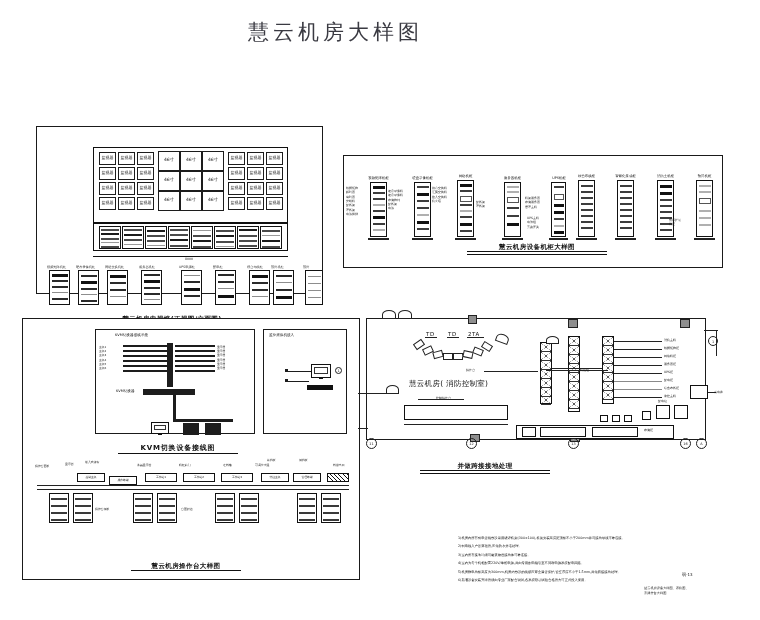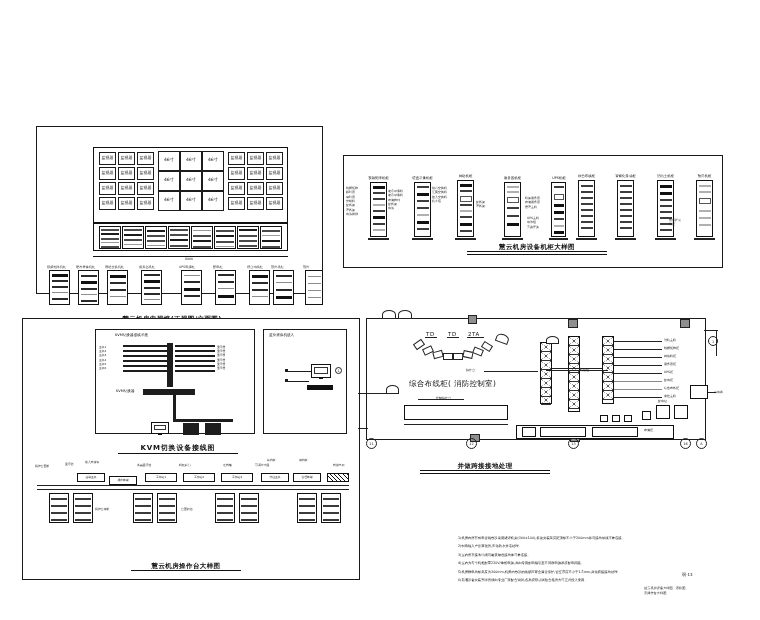--- a/index.html
+++ b/index.html
@@ -113,20 +113,21 @@
   .notes{position:absolute;left:458px;top:534px;width:250px;}
   .notes .ln{font-size:3.3px;line-height:8.4px;color:#111;white-space:nowrap;}
   .sheet-no{position:absolute;left:682px;top:572px;font-size:4px;color:#111;}
   .tb{position:absolute;left:644px;top:586px;font-size:3.2px;color:#111;line-height:5.2px;white-space:nowrap;}
 </style>
 </head>
 <body>
 
 <div class="sheet">
 
+  <div class="sheet-title">慧云机房大样图</div>
 
   <div class="panel" id="p1">
 
     <div class="vw-frame" style="left:56px;top:20px;width:195px;height:76px;"></div>
 
     <div>
       <div class="vw-cell small" style="left:62px;top:25px;width:17px;height:13px;">
           <div class="lbl">监视器</div>
         </div>
       <div class="vw-cell small" style="left:81px;top:25px;width:17px;height:13px;">
@@ -706,21 +707,21 @@
     <div class="arc-seg" style="left:473px;top:348px;width:10px;height:7px;transform:rotate(22deg);"></div>
     <div class="arc-seg" style="left:482px;top:343px;width:10px;height:7px;transform:rotate(32deg);"></div>
 
     <div class="td-lbl" style="left:426px;top:331px;">TD</div>
     <div class="td-lbl" style="left:448px;top:331px;">TD</div>
     <div class="td-lbl" style="left:468px;top:331px;">2TA</div>
     <div class="fp-line" style="left:425px;top:337px;width:12px;height:.8px;"></div>
     <div class="fp-line" style="left:447px;top:337px;width:12px;height:.8px;"></div>
     <div class="fp-line" style="left:467px;top:337px;width:17px;height:.8px;"></div>
 
-    <div class="fp-title" style="left:409px;top:379px;">综合布线柜( 消防控制室)</div>
+    <div class="fp-title" style="left:409px;top:379px;">慧云机房( 消防控制室)</div>
 
     <div class="desk" style="left:404px;top:405px;width:104px;height:15px;"></div>
     <div class="fp-line" style="left:404px;top:424px;width:104px;height:1px;"></div>
     <div class="fp-txt" style="left:436px;top:396px;">控制操作台</div>
     <div class="fp-line" style="left:418px;top:399px;width:46px;height:.7px;"></div>
 
     <div class="rack4" style="left:540px;top:342px;width:12px;height:62px;">
       <span style="top:0"></span>
         <span style="top:9px"></span>
         <span style="top:18px"></span>

